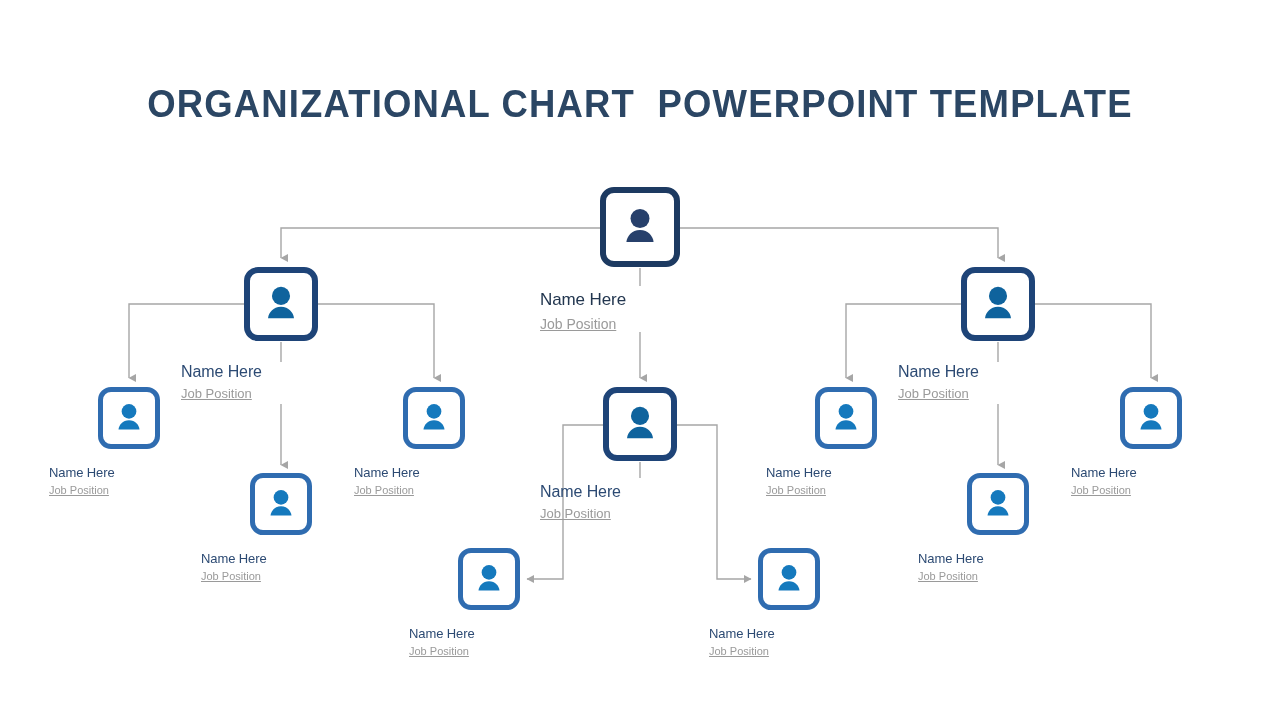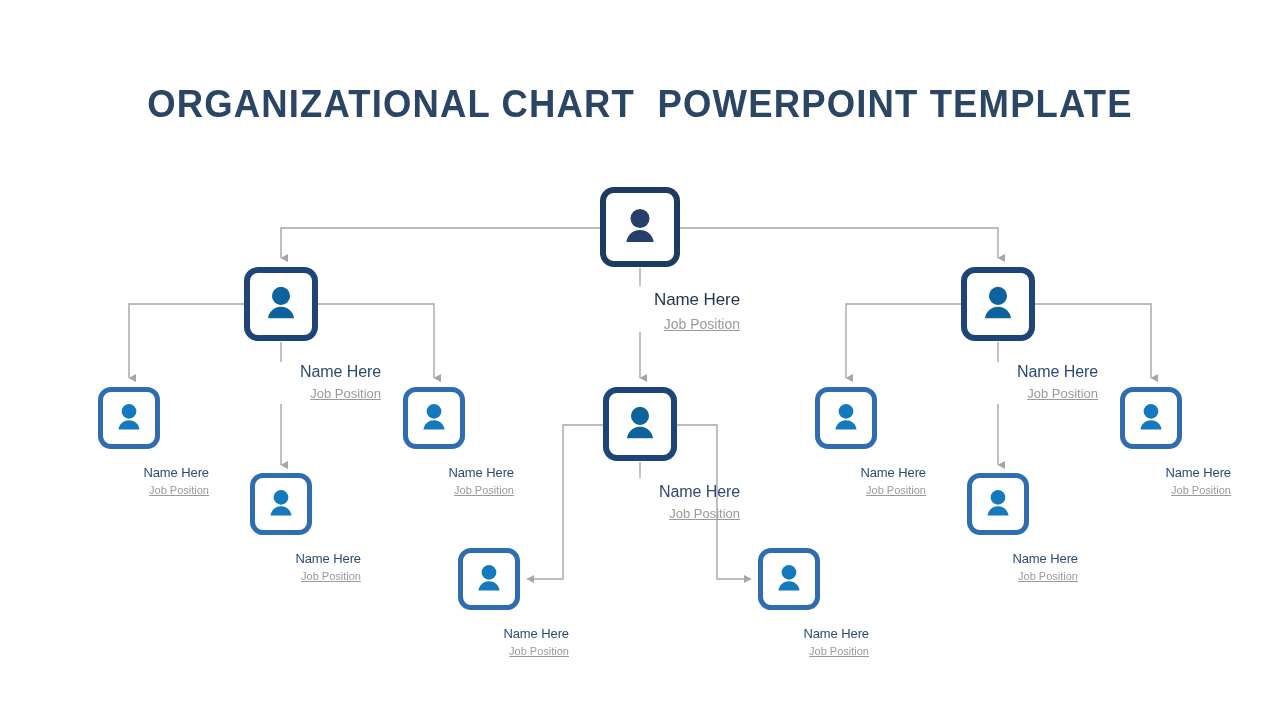--- a/index.html
+++ b/index.html
@@ -44,21 +44,21 @@
     left: 0;
     top: 0;
     width: 1280px;
     height: 720px;
     pointer-events: none;
   }
 
   
   .node {
     position: absolute;
-    text-align: right;
+    text-align: left;
   }
   .node-box {
     box-sizing: border-box;
     background: #ffffff;
     margin: 0 auto;
     display: flex;
     align-items: center;
     justify-content: center;
   }
   .node-box svg { display: block; }

